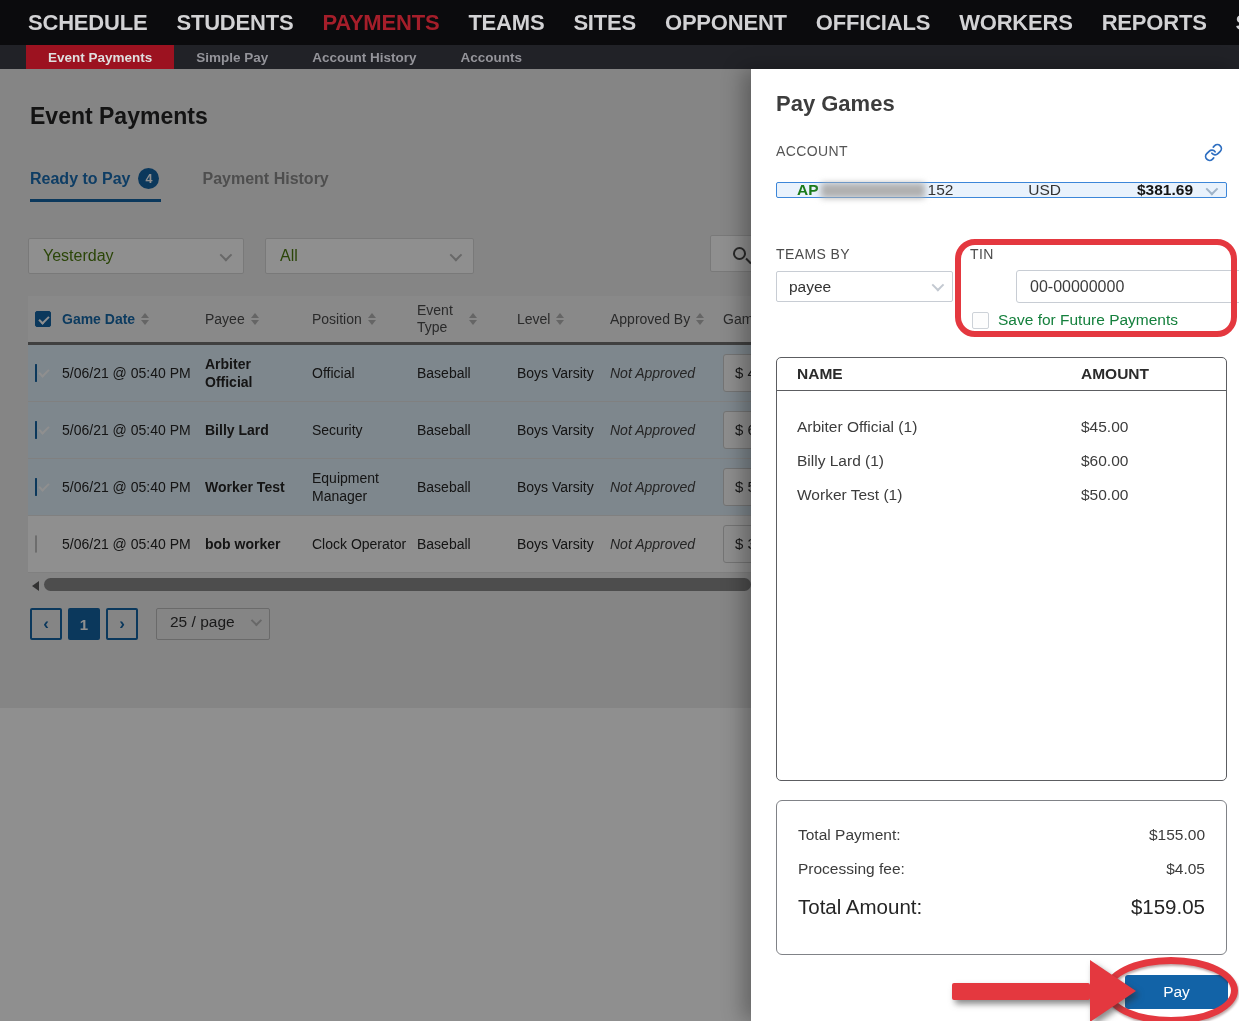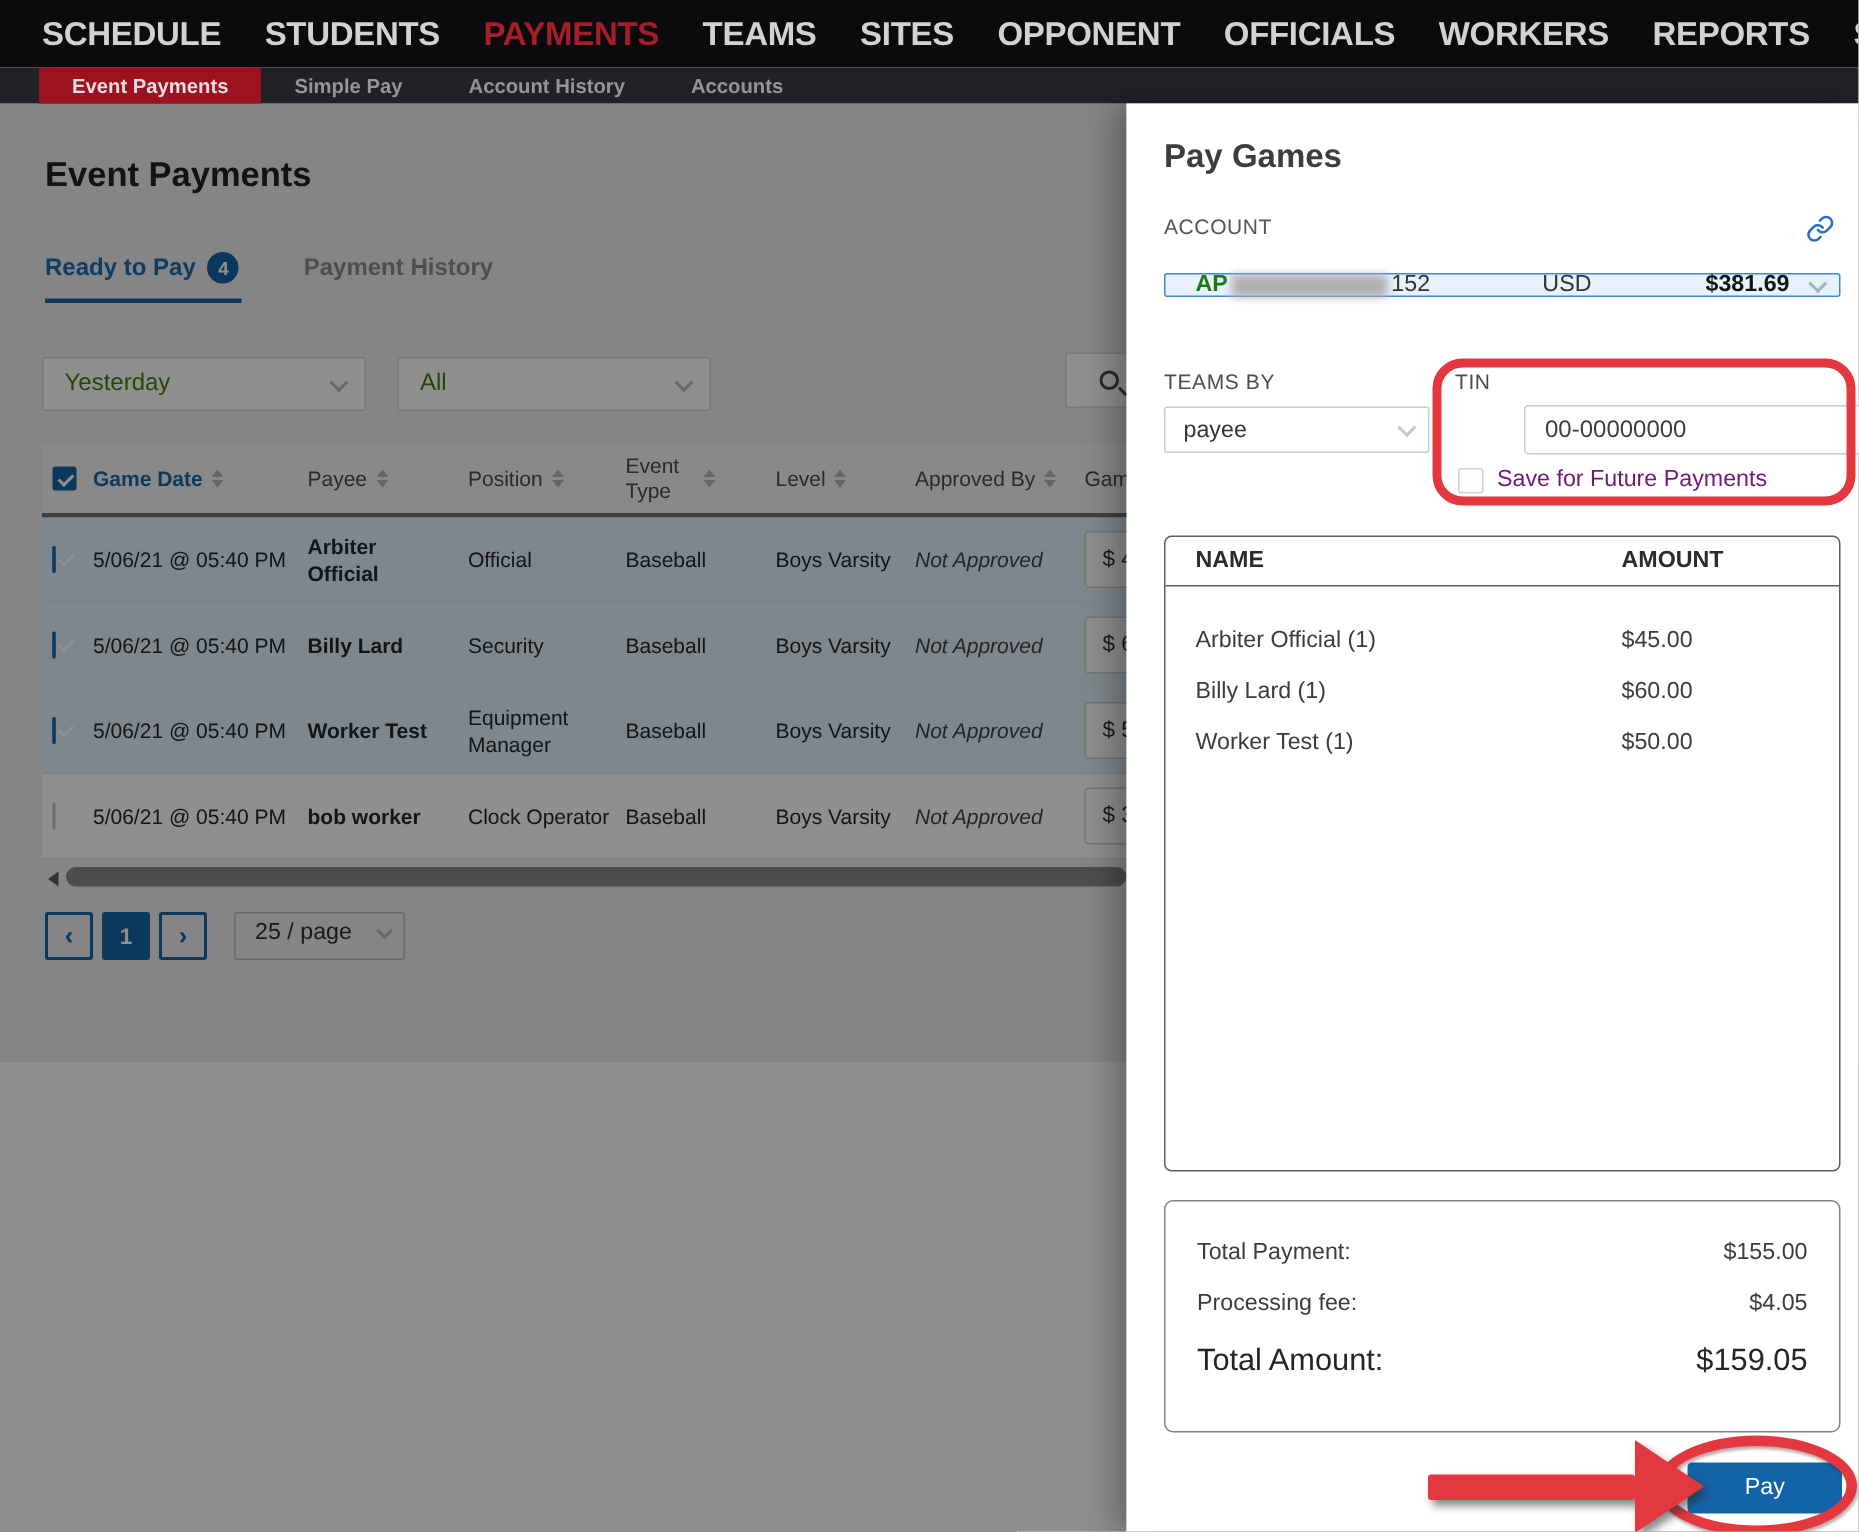--- a/index.html
+++ b/index.html
@@ -127,21 +127,21 @@
     padding:0 11px 0 12px; font-size:15.5px; color:#333; cursor:pointer;
   }
   .groupby-select .caret { margin-left:auto; border-color:#c3c9d1; }
   .tin-input {
     position:absolute; left:217px; top:201px; width:260px; height:33px; background:#fff;
     border:1px solid #c8cdd4; border-radius:3px; padding-left:13px; font-size:16px; color:#3d3d3d;
     font-family:"Liberation Sans","DejaVu Sans",sans-serif; outline:none;margin-left:48px;
   }
   .save-row { position:absolute; left:221px; top:242px; display:flex; align-items:center; gap:9px; }
   .save-row .cb { margin-left:0; width:17px; height:17px; background:#fdfdfd; border-color:#cdd2d8; }
-  .save-label { font-size:15.5px; color:#701a75; }
+  .save-label { font-size:15.5px; color:#15803d; }
   .payees-panel { position:absolute; left:25px; top:288px; width:451px; height:424px; border:1px solid #5c5d61; border-radius:5px; overflow:hidden; }
   .payees-header {
     height:33px; border-bottom:1px solid #5c5d61; display:grid; grid-template-columns:1fr 125px;
     align-items:center; padding:0 20px; font-size:15.5px; font-weight:bold; color:#2b2b2b;
   }
   .payees-body { padding-top:19px; }
   .prow { display:grid; grid-template-columns:1fr 125px; padding:0 20px; height:34px; align-items:center; font-size:15.5px; color:#3c3c3c; }
   .totals-panel {
     position:absolute; left:25px; top:731px; width:451px; height:155px; border:1px solid #808287;
     border-radius:6px; background:#fff; padding:17px 21px 0 21px; display:flex; flex-direction:column;

